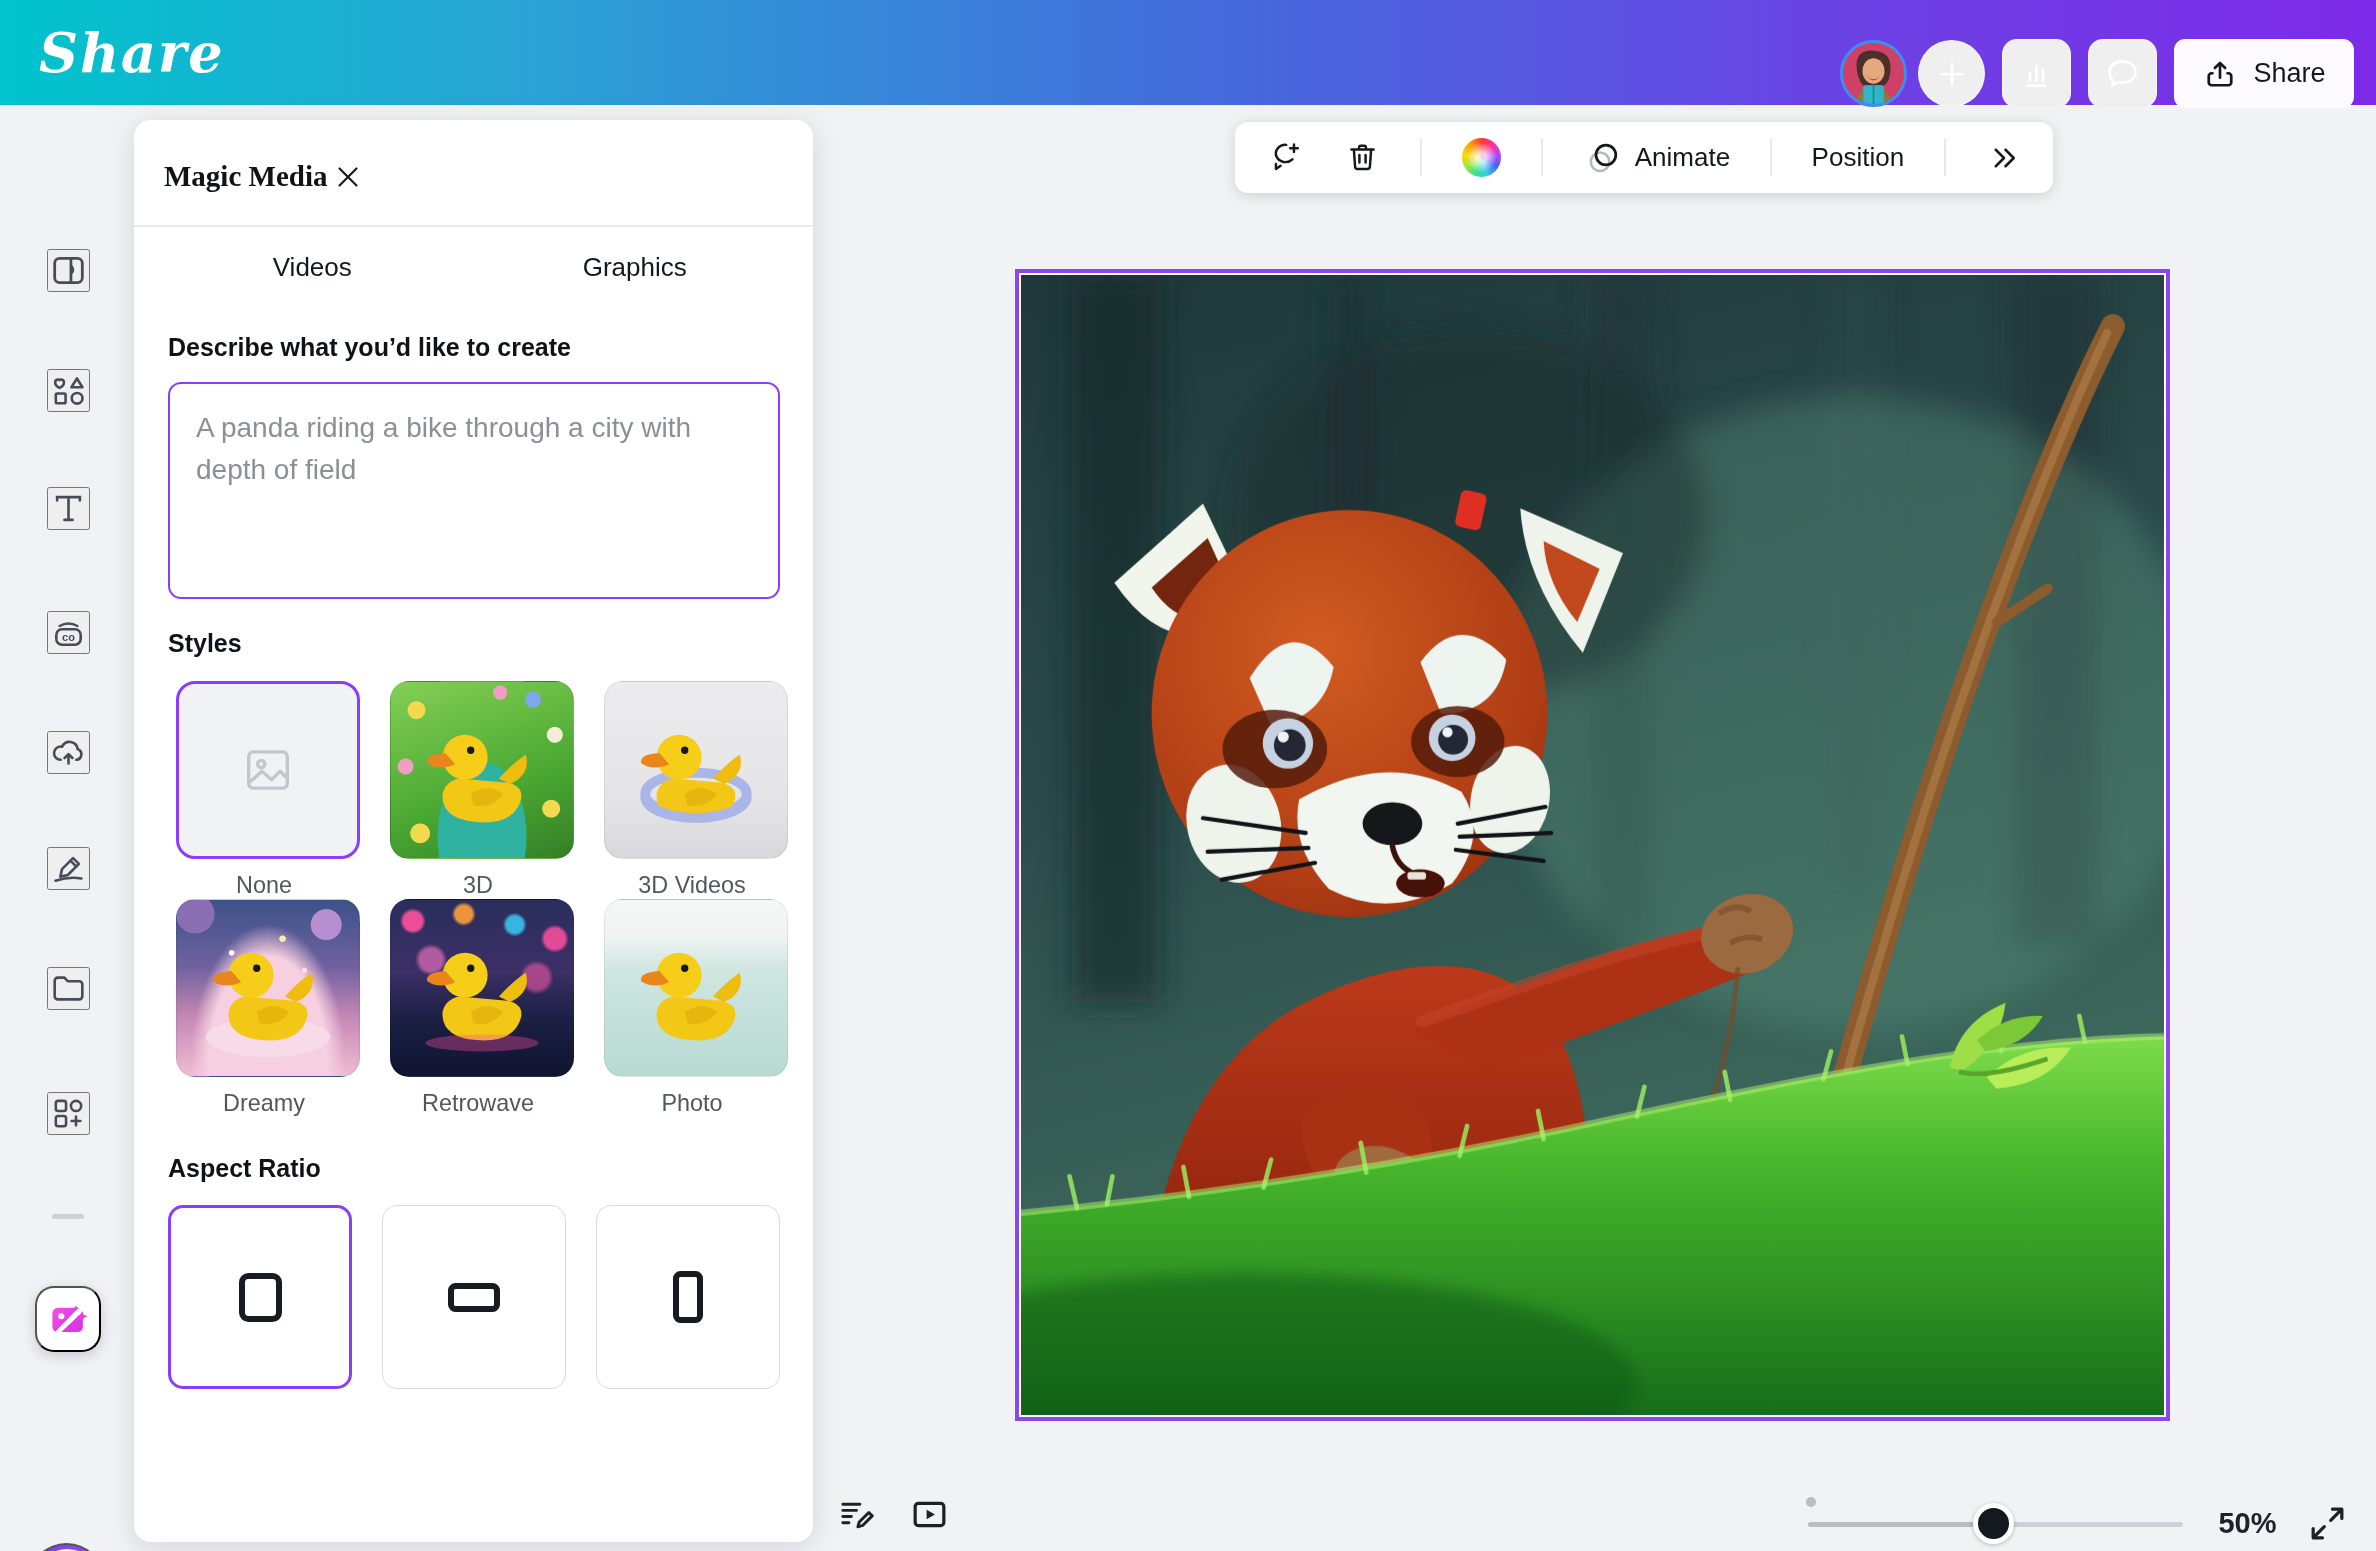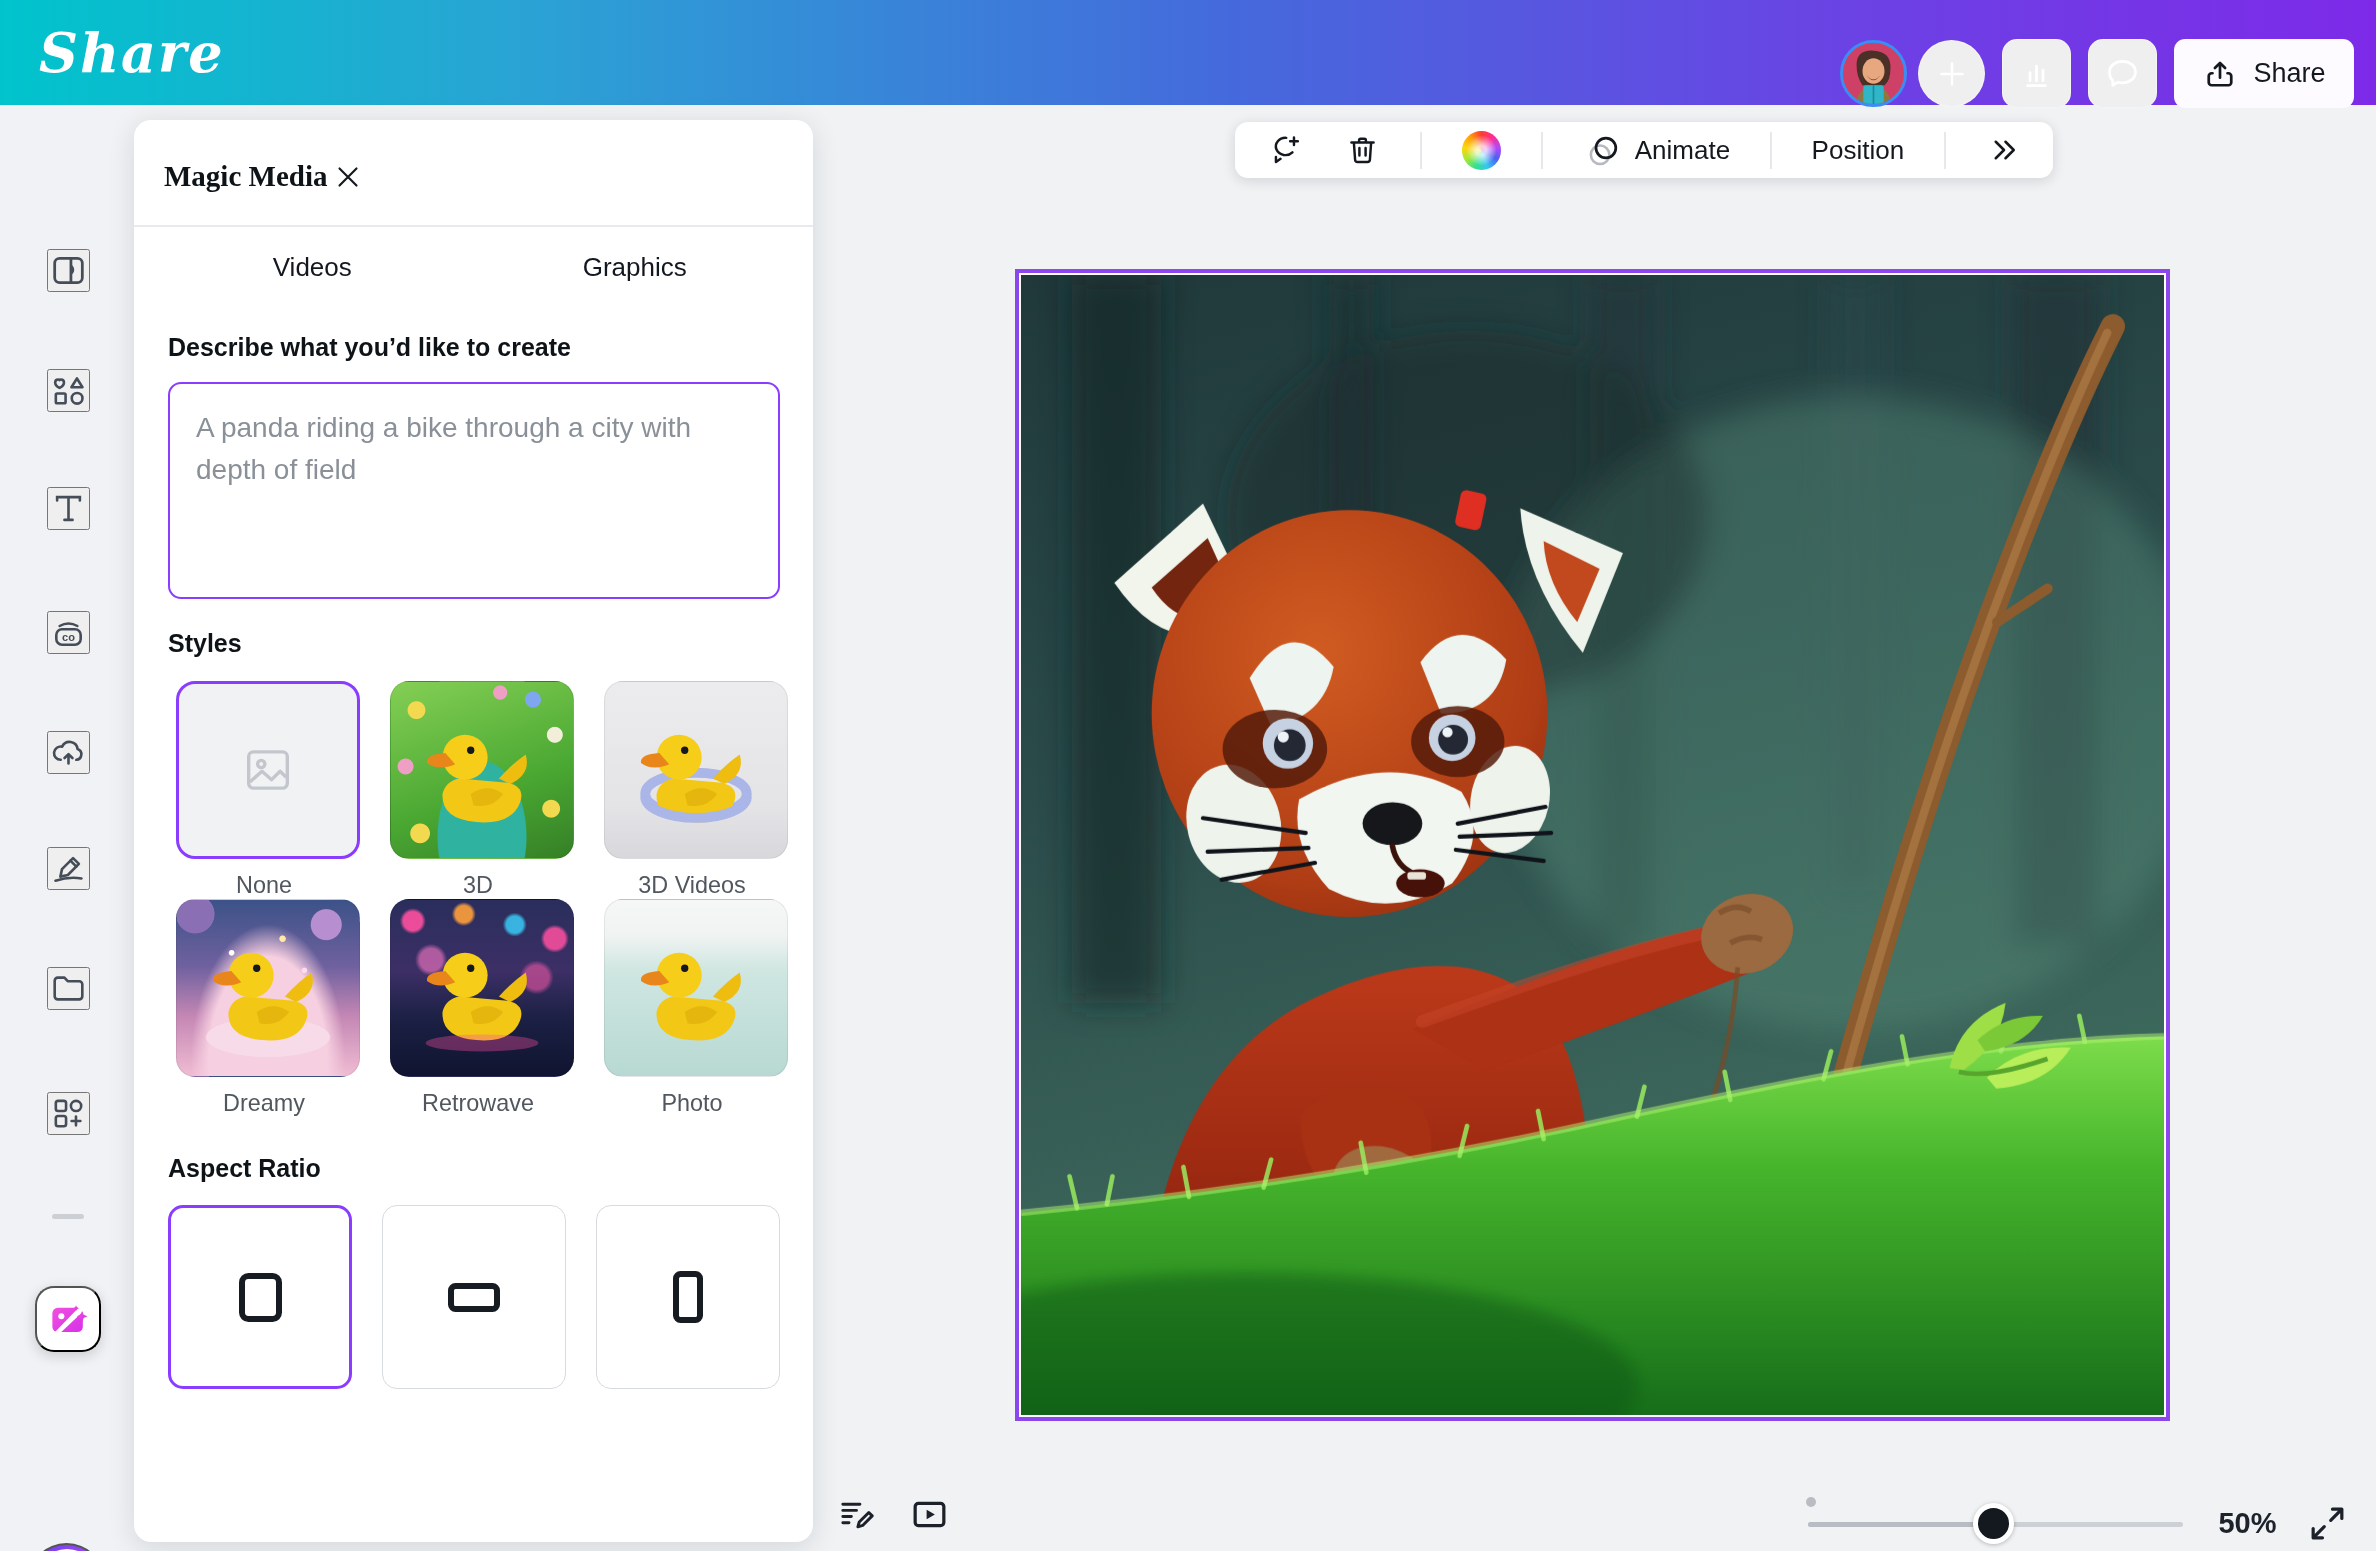--- a/index.html
+++ b/index.html
@@ -122,21 +122,21 @@
     width:184px; height:184px; border-radius:15px; border:1.9px solid #d7dade; background:#fff;
     display:flex; align-items:center; justify-content:center; cursor:pointer;
   }
   .ar-card.sel { border:3.7px solid var(--purple); }
   .ar-glyph { border:6.6px solid #171b22; }
   .g-square { width:43px; height:49px; border-radius:9.4px; }
   .g-landscape { width:52px; height:29px; border-radius:7.5px; }
   .g-portrait { width:30px; height:52px; border-radius:7.5px; }
   
   .ctx-toolbar {
-    position:absolute; left:1235px; top:122px; height:56px; background:#fff; border-radius:13px;
+    position:absolute; left:1235px; top:122px; height:71px; background:#fff; border-radius:13px;
     box-shadow:0 2.8px 13px rgba(20,24,31,.14); display:flex; align-items:center; padding:0 22.5px; gap:21px; z-index:3;
   }
   .tool-btn { background:none; border:none; cursor:pointer; height:52px; min-width:49px; display:flex; align-items:center; justify-content:center; gap:11.2px;
     font-family:inherit; font-size:26px; color:#14181f; padding:0 9.4px; border-radius:7.5px; }
   .tool-sep { width:1.9px; height:37px; background:#e6e8eb; margin:0 9.4px; }
   .colorwheel { width:39px; height:39px; border-radius:50%;
     background:radial-gradient(circle at 50% 50%, rgba(255,255,255,.75) 0 18%, transparent 55%),
     conic-gradient(#ff3b30,#ff2d95,#b049f8,#4a62f0,#35c7f0,#35e08e,#a6e838,#ffd60a,#ff9f0a,#ff3b30); }
   .canvas-frame {
     position:absolute; left:1015px; top:269px; width:1155px; height:1152px;

